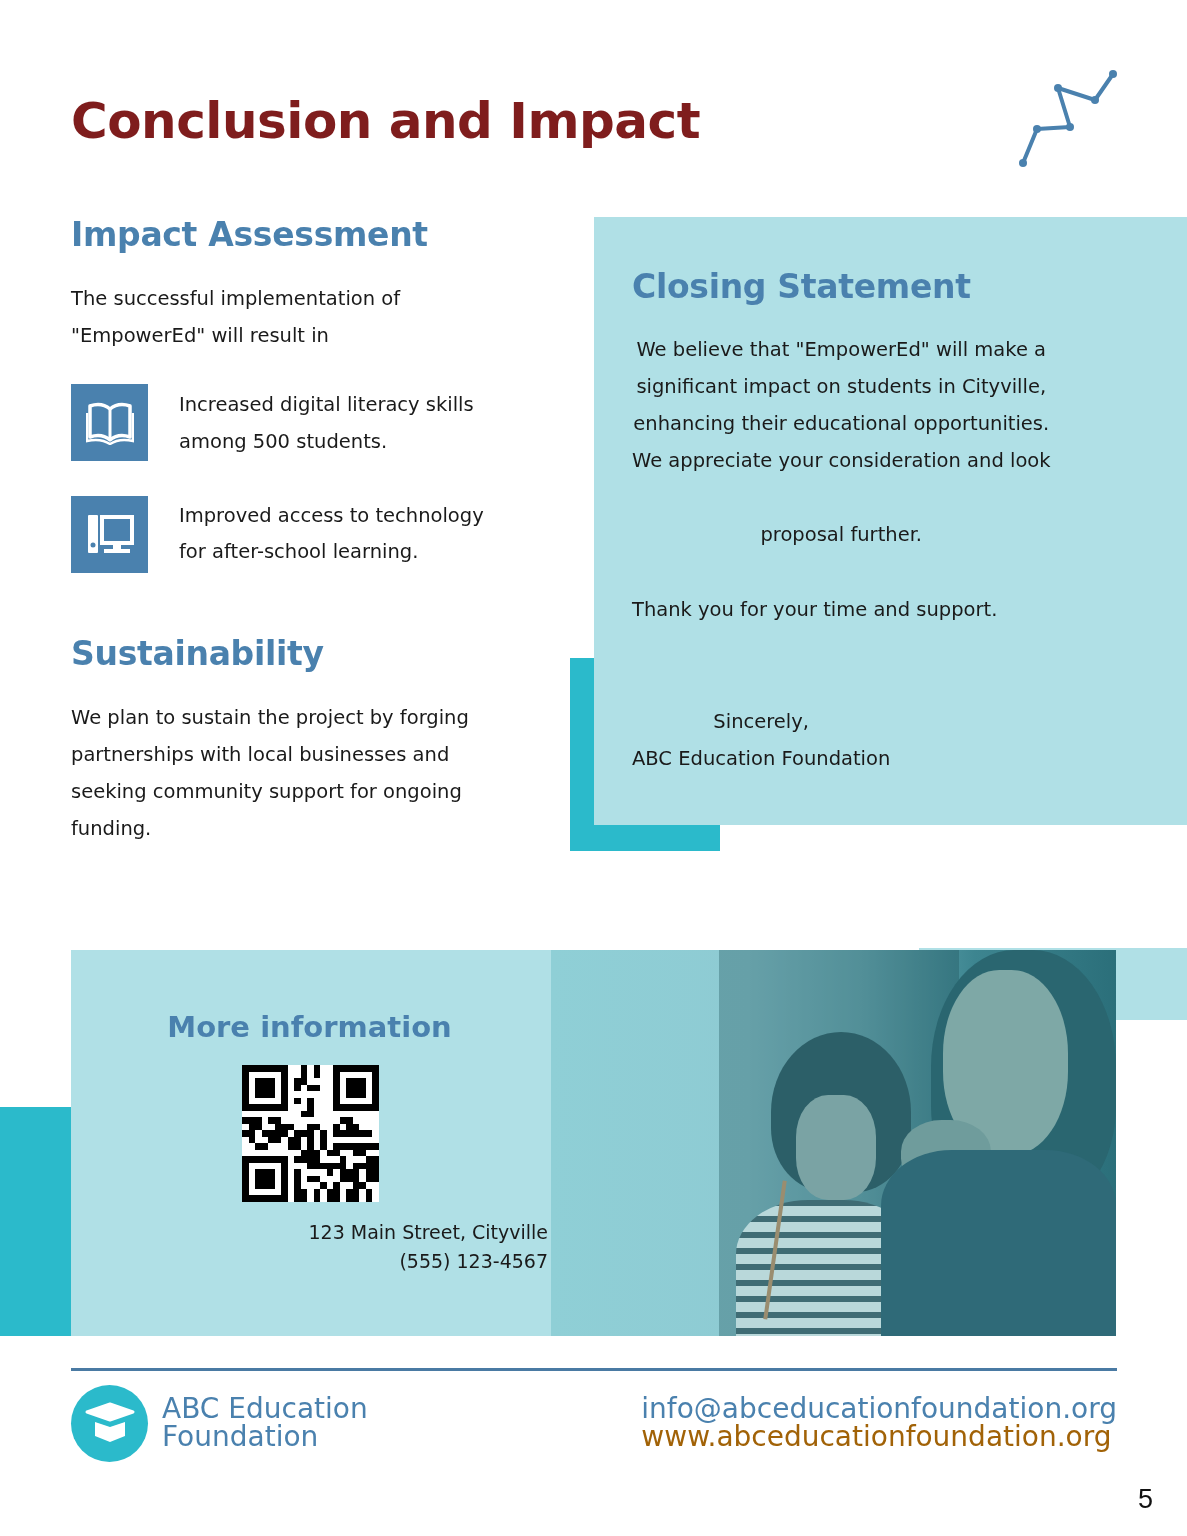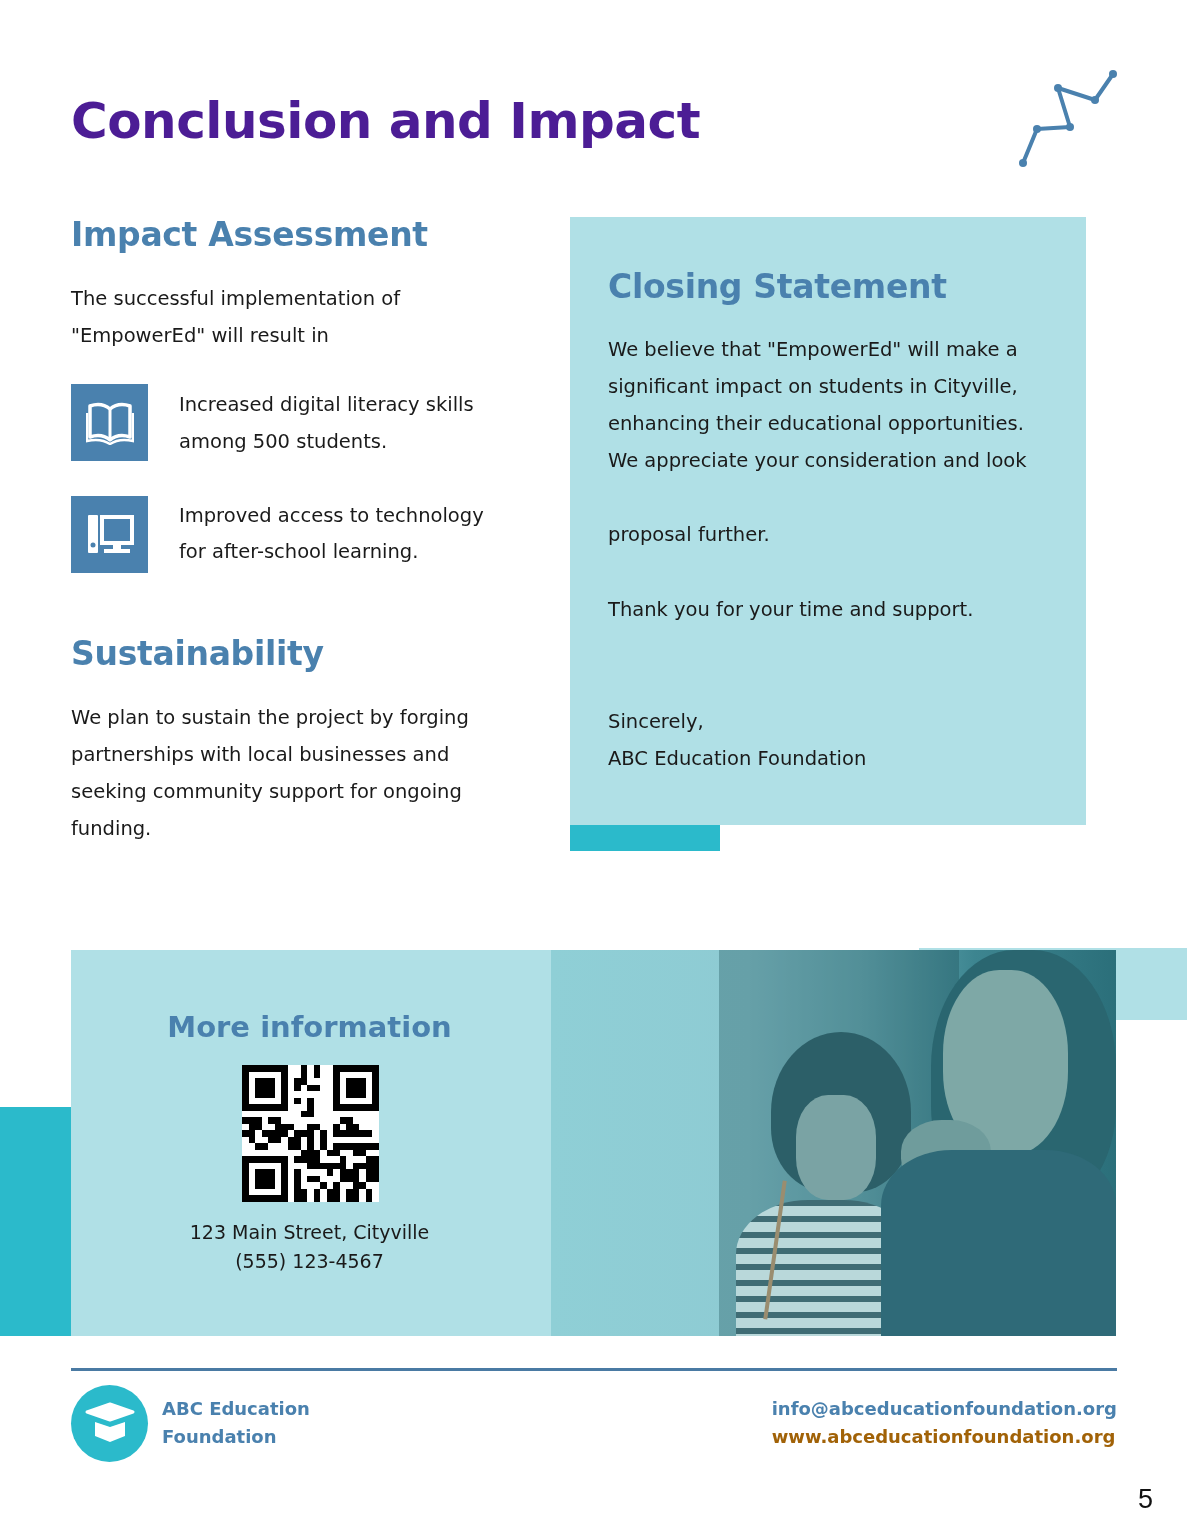--- a/index.html
+++ b/index.html
@@ -1,29 +1,29 @@
 <!DOCTYPE html>
 <html><head>
 <meta charset="utf-8">
 <style>
   html,body{margin:0;padding:0;}
   body{width:1187px;height:1536px;position:relative;background:#ffffff;overflow:hidden;
        font-family:"DejaVu Sans","Liberation Sans",sans-serif;color:#1a1a1a;}
   .abs{position:absolute;}
-  .title{left:71px;top:92px;font-size:50px;font-weight:bold;color:#4c1d95;letter-spacing:-0.5px;margin:0;}
+  .title{left:71px;top:92px;font-size:50px;font-weight:bold;color:#7f1d1d;letter-spacing:-0.5px;margin:0;}
   .h2{font-size:33px;font-weight:bold;color:#4a81ae;margin:0;letter-spacing:-0.3px;}
   .body{font-size:19.5px;line-height:37px;color:#1a1a1a;margin:0;}
   .iconbox{width:77px;height:77px;background:#4a81ae;display:flex;align-items:center;justify-content:center;}
   .teal-accent{background:#2bbacb;}
   .light{background:#b0e0e6;}
-  .closing{left:570px;top:217px;width:516px;height:608px;}
+  .closing{left:594px;top:217px;width:593px;height:608px;text-align:center;}
   .photo{left:551px;top:950px;width:565px;height:386px;overflow:hidden;
          background:linear-gradient(90deg,#8fcfd6 0%,#8ecbd3 35%,#6fb1ba 55%,#3d8590 75%,#2b6f7a 100%);}
   .rule{left:71px;top:1368px;width:1046px;height:3px;background:#4a7aa3;}
-  .footer-text{font-size:18px;font-weight:bold;color:#4a81ae;line-height:28px;}
+  .footer-text{font-size:28px;font-weight:normal;color:#4a81ae;line-height:28px;}
 </style>
 </head>
 <body>
 
 <h1 class="abs title">Conclusion and Impact</h1>
 
 <svg class="abs" style="left:1015px;top:68px;" width="104" height="100" viewBox="0 0 104 100">
   <polyline points="8,95 22,61 55,59 43,20 80,32 98,6" fill="none" stroke="#4a81ae" stroke-width="4" stroke-linejoin="round" stroke-linecap="round"></polyline>
   <g fill="#4a81ae">
       <circle cx="8" cy="95" r="4"></circle>
@@ -153,21 +153,21 @@
       <rect x="12" y="18" width="1" height="1"></rect>
         <rect x="14" y="18" width="1" height="1"></rect>
         <rect x="17" y="18" width="2" height="1"></rect>
       <rect x="9" y="19" width="1" height="2"></rect>
         <rect x="11" y="19" width="1" height="2"></rect>
         <rect x="13" y="19" width="2" height="2"></rect>
       <rect x="16" y="19" width="2" height="2"></rect>
         <rect x="19" y="19" width="1" height="2"></rect>
     </g>
   </svg>
-  <p class="abs" style="left:0;width:477px;text-align:center;top:268px;margin:0;font-size:19px;line-height:29px;color:#1a1a1a;">
+  <p class="abs" style="left:0;width:477px;text-align:right;top:268px;margin:0;font-size:19px;line-height:29px;color:#1a1a1a;">
     <span>123 Main Street, Cityville</span><br>
     <span>(555) 123-4567</span>
   </p>
 </section>
 
 <div class="abs photo">
   <div class="abs" style="left:168px;top:0;width:240px;height:386px;background:rgba(30,80,90,0.35);"></div>
 
   <div class="abs" style="left:220px;top:82px;width:140px;height:160px;border-radius:50% 50% 40% 40%;background:#2c5f68;"></div>
   <div class="abs" style="left:245px;top:145px;width:80px;height:105px;border-radius:40%;background:#7aa3a4;"></div>

